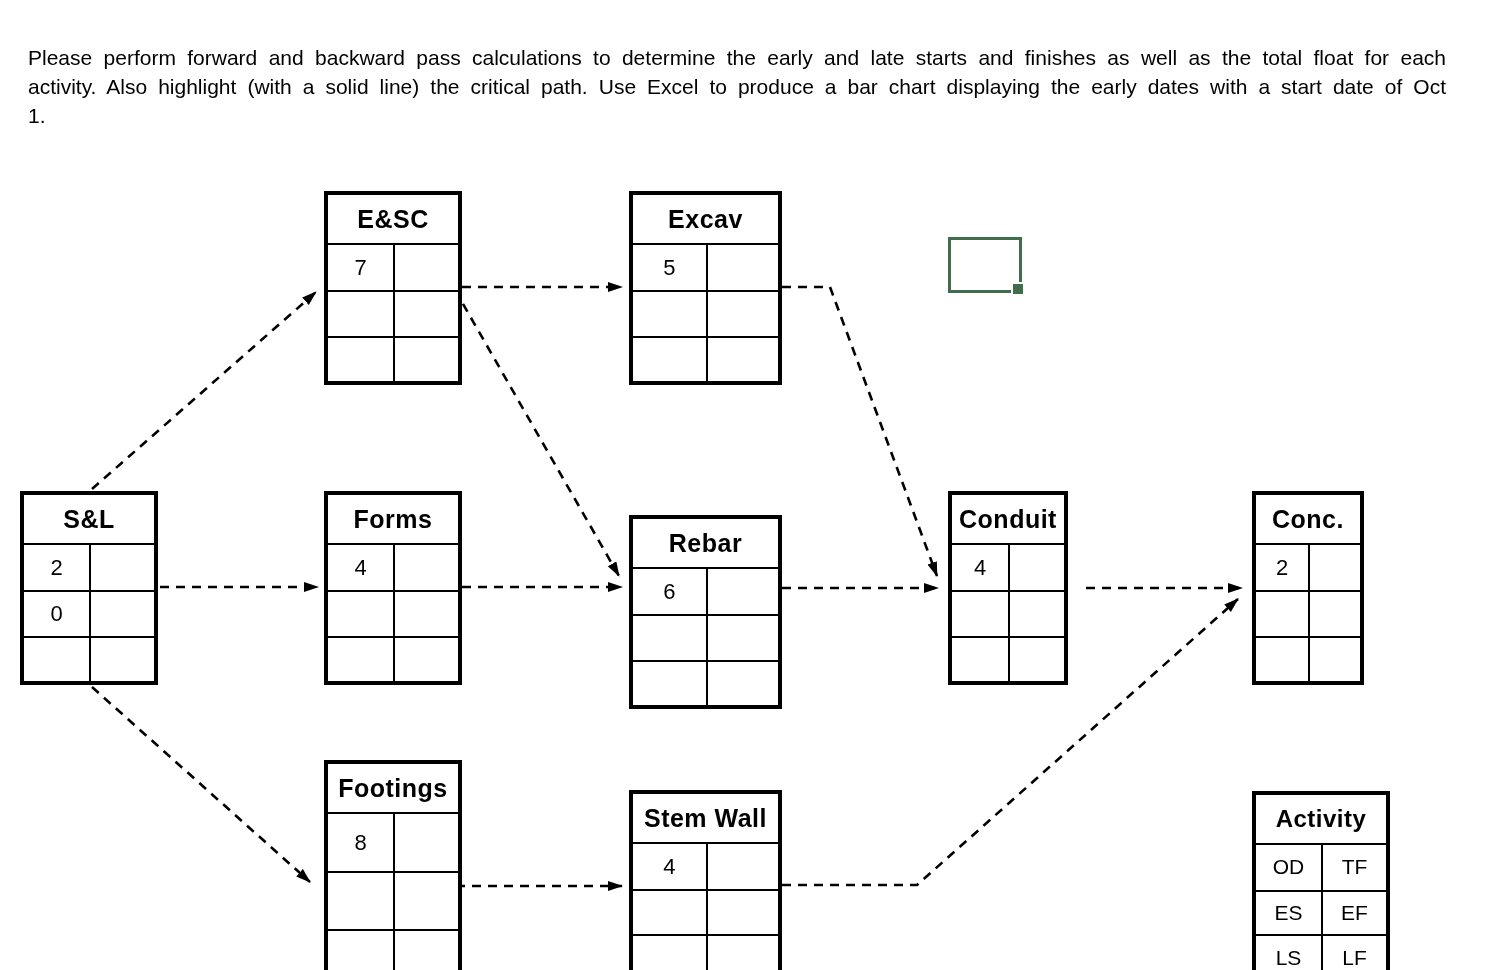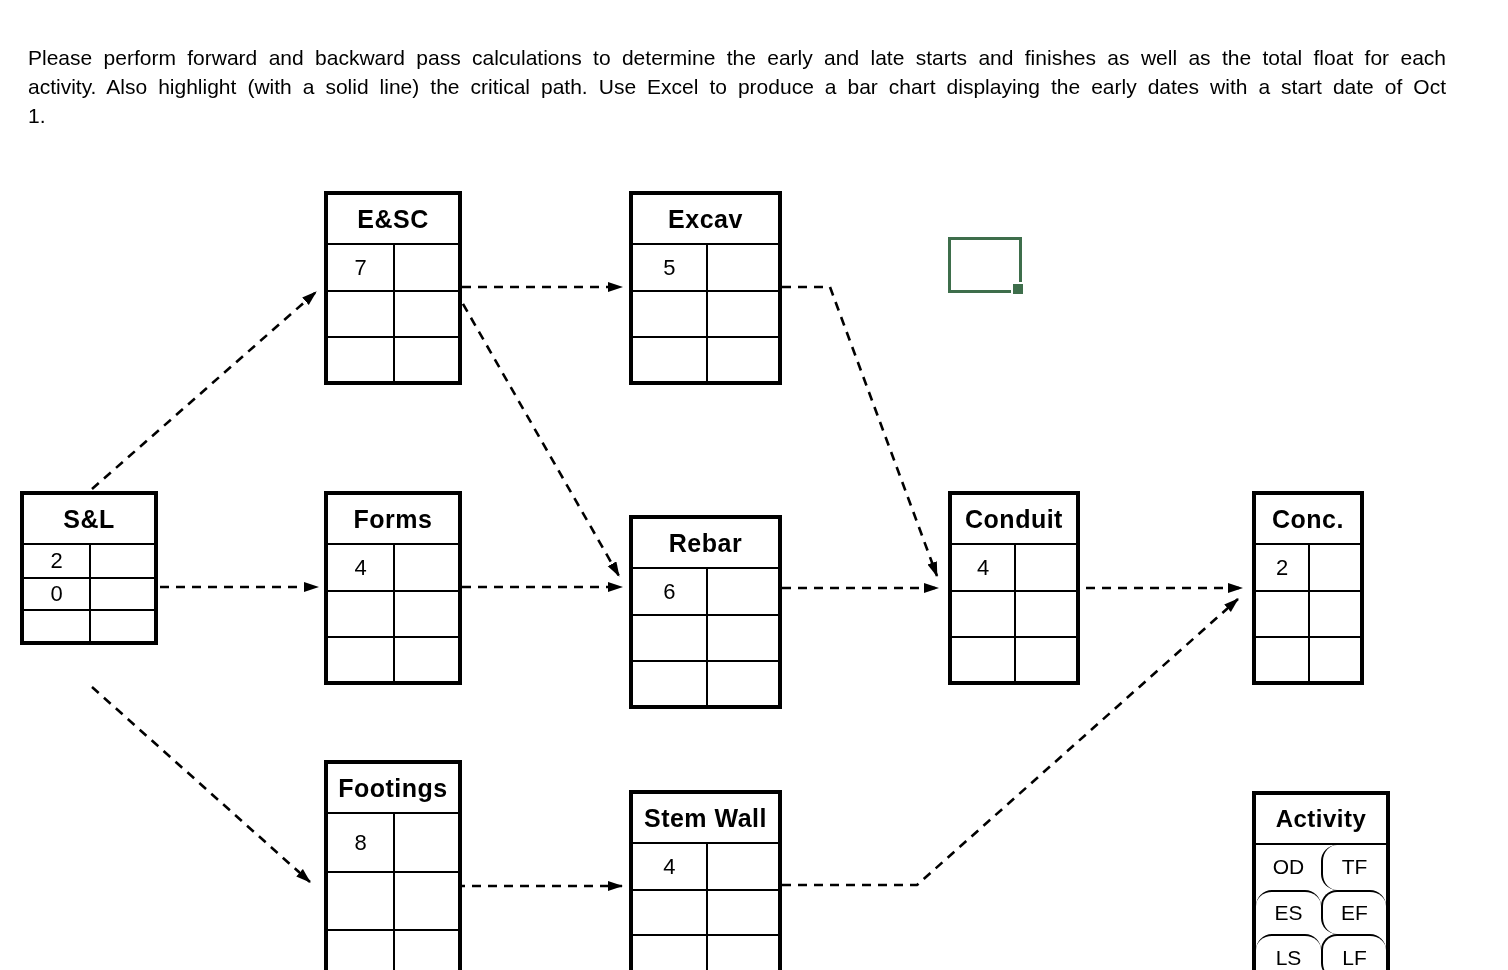--- a/index.html
+++ b/index.html
@@ -15,21 +15,21 @@
 
   .node{position:absolute;background:#fff;border:4px solid #000;box-sizing:border-box;
         display:flex;flex-direction:column;}
   .node-title{height:48px;flex:0 0 48px;border-bottom:2px solid #000;display:flex;
         align-items:center;justify-content:center;font-weight:bold;font-size:25px;letter-spacing:0.5px;}
   .node-grid{flex:1;display:grid;grid-template-columns:1fr 1fr;grid-auto-rows:1fr;}
   .cell{display:flex;align-items:center;justify-content:center;font-size:22px;}
   .cell:nth-child(even){border-left:2px solid #000;}
   .cell:nth-child(n+3){border-top:2px solid #000;}
   .legend .node-title{font-size:24px;}
-  .legend .cell{font-size:21px;border-radius:16px;}
+  .legend .cell{font-size:21px;}
 
   .sel-marker{position:absolute;border:3px solid var(--selgreen,#3e6e4b);box-sizing:border-box;}
   .sel-handle{position:absolute;right:-6px;bottom:-6px;width:10px;height:10px;
         background:var(--selgreen,#3e6e4b);border:2px solid #fff;box-sizing:content-box;}
 </style>
 </head>
 <body>
 
 <div id="screen">
 
@@ -79,21 +79,21 @@
       <div class="cell"></div>
       <div class="cell"></div>
       <div class="cell"></div>
     </div>
   </div>
 
   <div class="sel-marker" style="left:948px;top:197px;width:74px;height:56px">
     <div class="sel-handle"></div>
   </div>
 
-  <div class="node" style="left:20px;top:451px;width:138px;height:154px">
+  <div class="node" style="left:20px;top:451px;width:138px;height:194px">
     <div class="node-title">S&amp;L</div>
     <div class="node-grid">
       <div class="cell">2</div>
       <div class="cell"></div>
       <div class="cell">0</div>
       <div class="cell"></div>
       <div class="cell"></div>
       <div class="cell"></div>
     </div>
   </div>
@@ -115,21 +115,21 @@
     <div class="node-grid">
       <div class="cell">6</div>
       <div class="cell"></div>
       <div class="cell"></div>
       <div class="cell"></div>
       <div class="cell"></div>
       <div class="cell"></div>
     </div>
   </div>
 
-  <div class="node" style="left:948px;top:451px;width:132px;height:194px">
+  <div class="node" style="left:948px;top:451px;width:120px;height:194px">
     <div class="node-title">Conduit</div>
     <div class="node-grid">
       <div class="cell">4</div>
       <div class="cell"></div>
       <div class="cell"></div>
       <div class="cell"></div>
       <div class="cell"></div>
       <div class="cell"></div>
     </div>
   </div>

